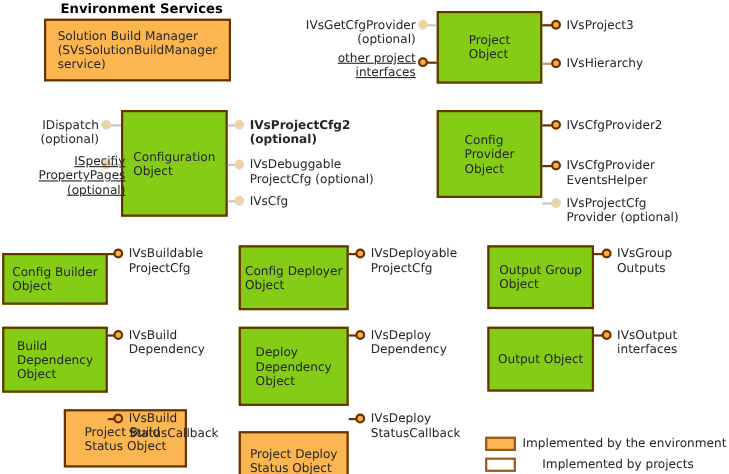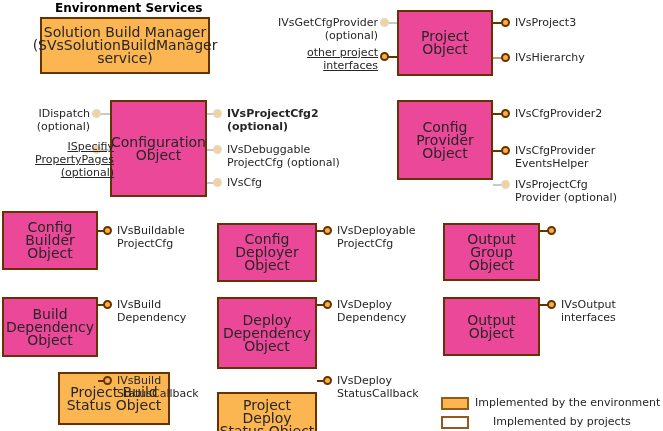--- a/index.html
+++ b/index.html
@@ -7,26 +7,26 @@
     position:relative; width:663px; height:431px; background:#ffffff;
     font-family:"DejaVu Sans", "Liberation Sans", sans-serif;
     color:#202020; overflow:hidden;
   }
   .diagram-title {
     position:absolute; font-size:12px; font-weight:bold; color:#000000;
     white-space:nowrap;
   }
   .node {
     position:absolute; box-sizing:border-box;
-    border:2px solid #663300; background:#ec4899;
+    border:2px solid #663300; background:#84cc16;
     display:flex; align-items:center; justify-content:center;
   }
   .node.env { background:#FBB551; }
   .node-label {
-    font-size:14px; line-height:13px; text-align:center;
+    font-size:11px; line-height:13px; text-align:left;
     white-space:pre-line; color:#262626;
   }
   .iflabel {
     position:absolute; font-size:11px; line-height:13px;
     white-space:pre-line; color:#262626;
   }
   .iflabel.r { text-align:right; }
   .stub { position:absolute; height:2px; background:#663300; }
   .stub.muted { background:#C49A6C; }
   .stub.faded { background:#C8C8C8; }
@@ -64,21 +64,21 @@
     <span class="node-label">Configuration
 Object</span>
   </div>
 
   <div class="node" style="left:397px; top:100px; width:96px; height:80px;">
     <span class="node-label">Config
 Provider
 Object</span>
   </div>
 
-  <div class="node" style="left:2px; top:211px; width:96px; height:59px;">
+  <div class="node" style="left:2px; top:230px; width:96px; height:47px;">
     <span class="node-label">Config Builder
 Object</span>
   </div>
 
   <div class="node" style="left:217px; top:223px; width:100px; height:59px;">
     <span class="node-label">Config Deployer
 Object</span>
   </div>
 
   <div class="node" style="left:443px; top:223px; width:97px; height:58px;">
@@ -174,20 +174,22 @@
   <div class="iflabel" style="left:117px; top:224px;">IVsBuildable
 ProjectCfg</div>
 
   <div class="stub" style="left:317px; top:230px; width:11px;"></div>
   <div class="pin" style="left:323px; top:226px;"></div>
   <div class="iflabel" style="left:337px; top:224px;">IVsDeployable
 ProjectCfg</div>
 
   <div class="stub" style="left:540px; top:230px; width:12px;"></div>
   <div class="pin" style="left:547px; top:226px;"></div>
+  <div class="iflabel" style="left:561px; top:224px;">IVsGroup
+Outputs</div>
 
   <div class="stub" style="left:98px; top:304px; width:10px;"></div>
   <div class="pin" style="left:103px; top:300px;"></div>
   <div class="iflabel" style="left:117px; top:298px;">IVsBuild
 Dependency</div>
 
   <div class="stub" style="left:317px; top:304px; width:11px;"></div>
   <div class="pin" style="left:323px; top:300px;"></div>
   <div class="iflabel" style="left:337px; top:298px;">IVsDeploy
 Dependency</div>

